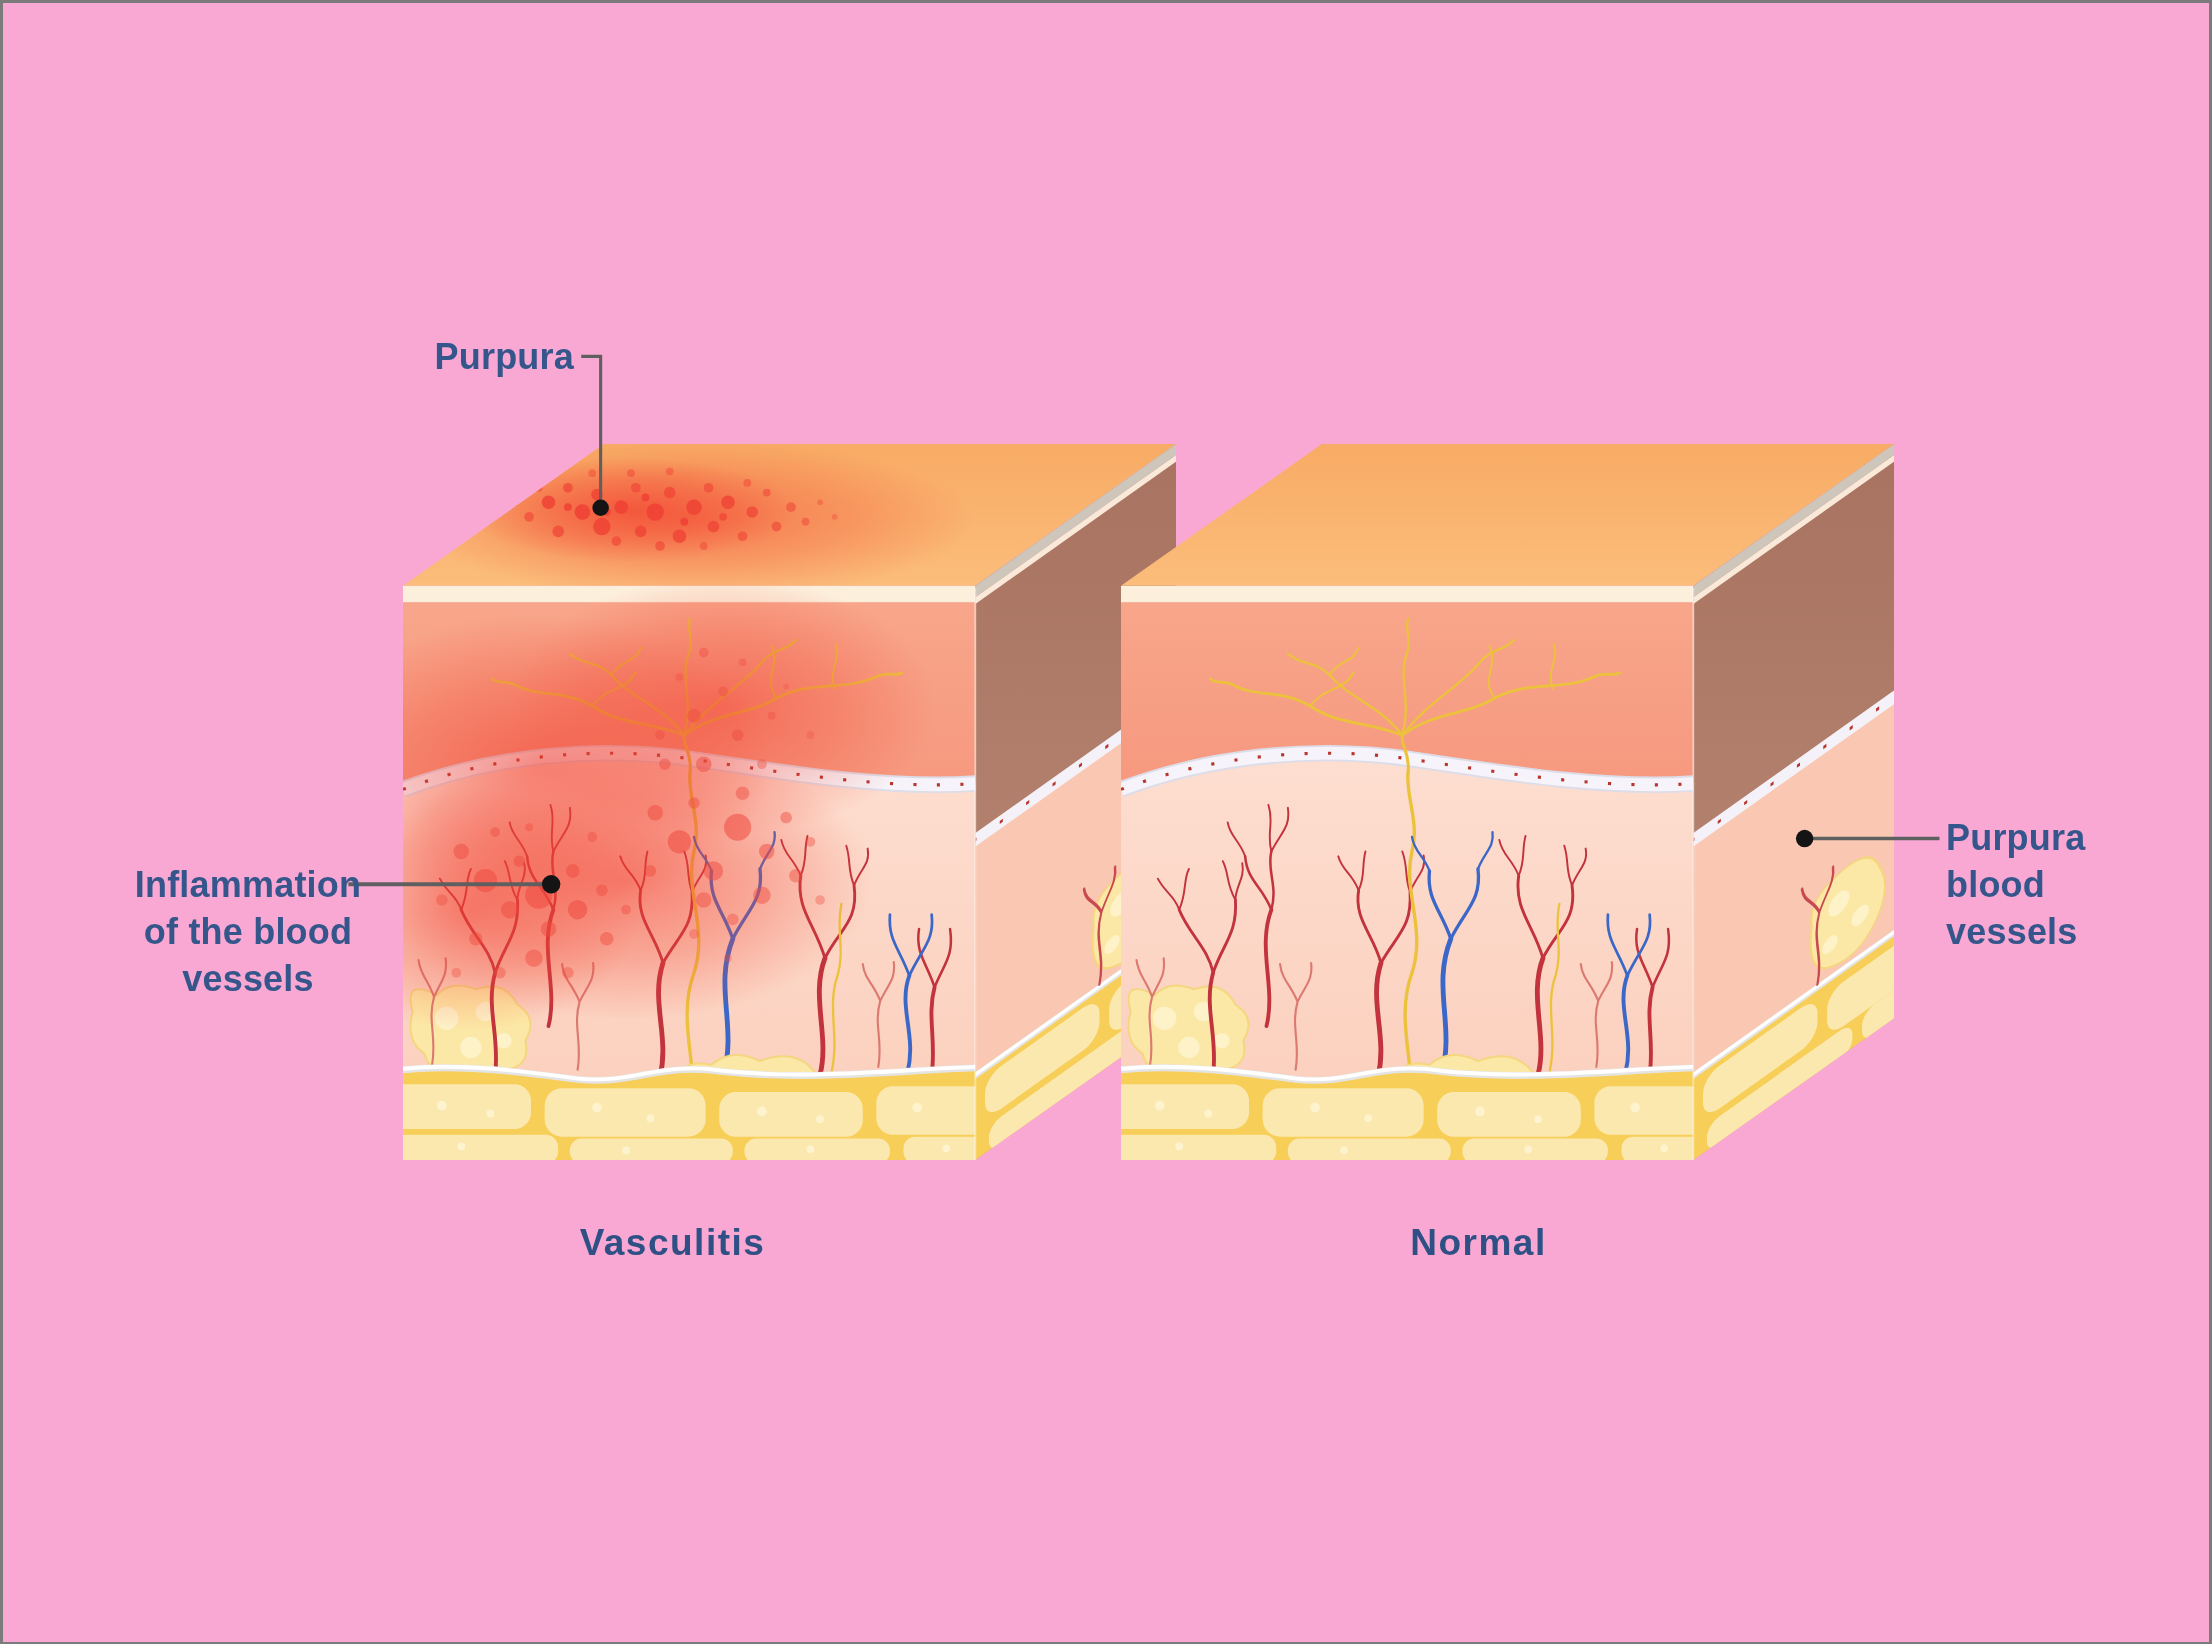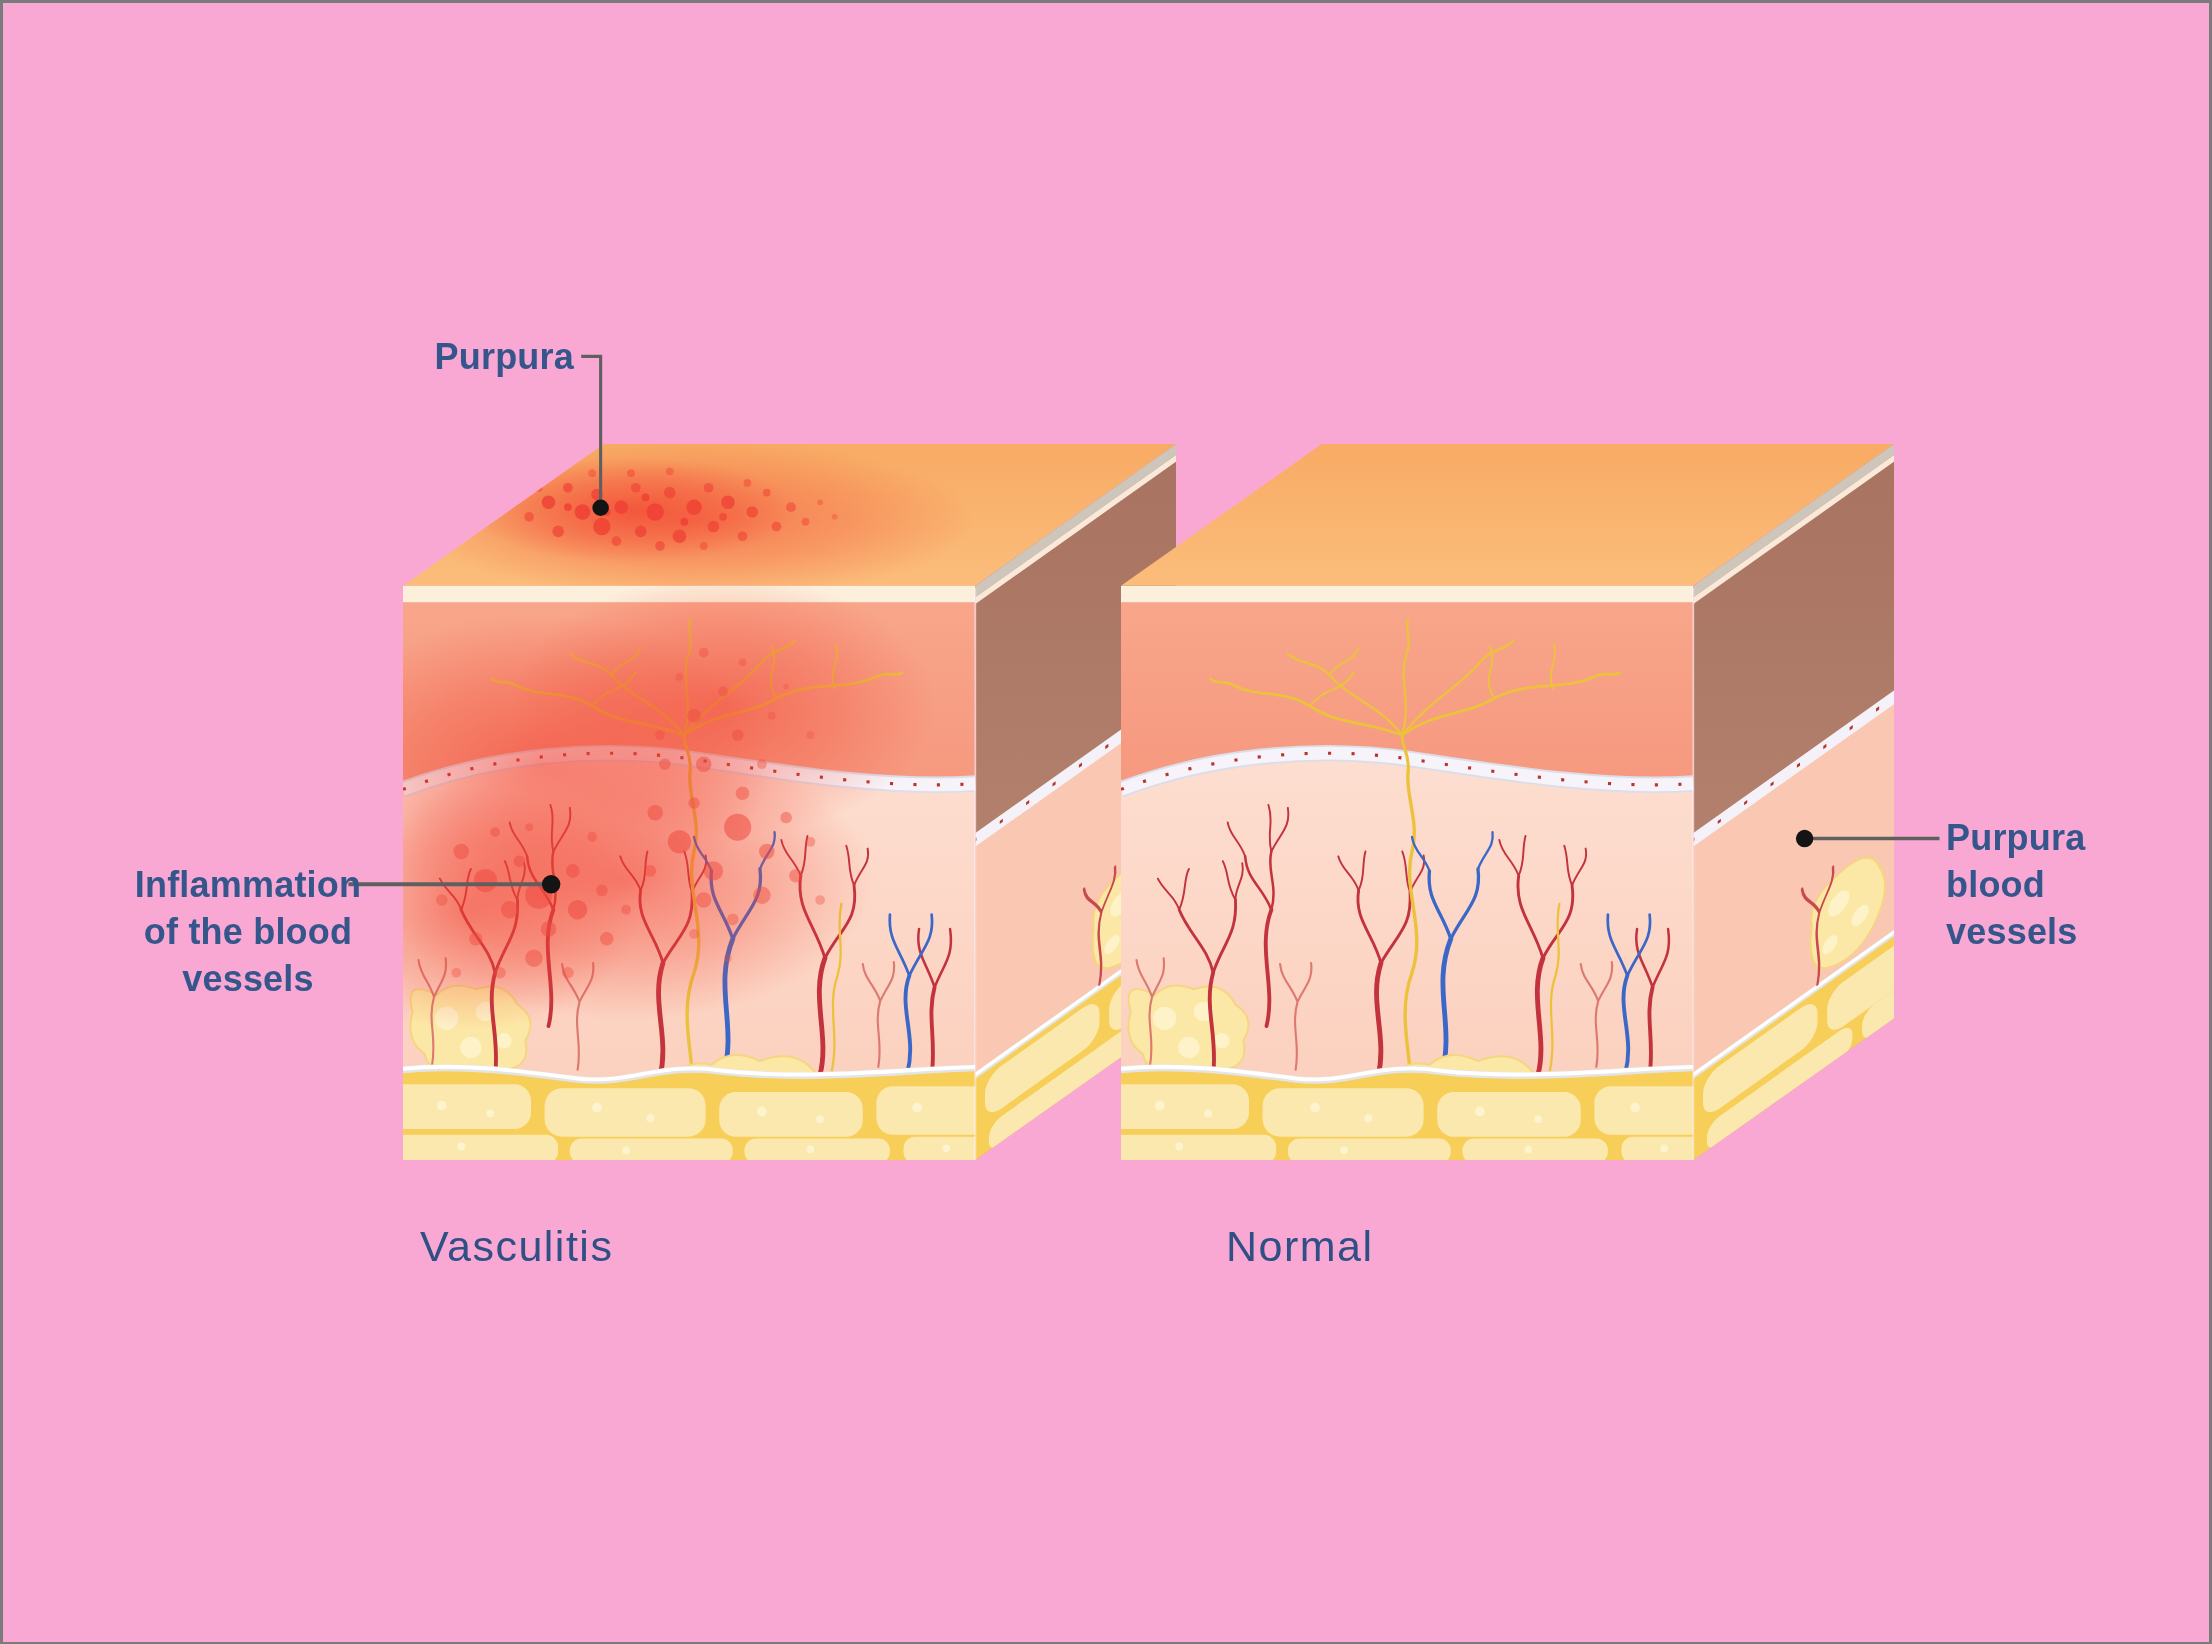--- a/index.html
+++ b/index.html
@@ -7,21 +7,21 @@
   .canvas{position:absolute;inset:0;background:#f9a8d4;border:3.9px solid #7b7b7b;box-sizing:border-box;overflow:hidden;}
   .cube{position:absolute;margin:0;width:776px;height:718px;}
   .cube svg{display:block;width:776px;height:718px;}
   .cube-left{left:400px;top:441px;}
   .cube-right{left:1118px;top:441px;}
   .overlay{position:absolute;left:0;top:0;width:2212px;height:1645px;pointer-events:none;}
   .label{position:absolute;color:#35568B;font-weight:700;font-size:36px;line-height:47px;letter-spacing:0.2px;}
   .label-purpura{left:369px;top:330px;width:202px;text-align:right;}
   .label-inflammation{left:109px;top:858px;width:272px;text-align:center;}
   .label-healthy{left:1943px;top:811px;width:213px;text-align:left;}
-  .title{position:absolute;color:#2F5084;font-size:43px;font-weight:400;letter-spacing:1.5px;text-align:left;width:505px;}
+  .title{position:absolute;color:#2F5084;font-size:37px;font-weight:700;letter-spacing:1.5px;text-align:center;width:505px;}
   .title-left{left:417px;top:1219px;}
   .title-right{left:1223px;top:1219px;}
 </style>
 </head>
 <body>
 
 <div class="canvas">
 
   <figure class="cube cube-left">
     <svg viewBox="0 0 800 740">

